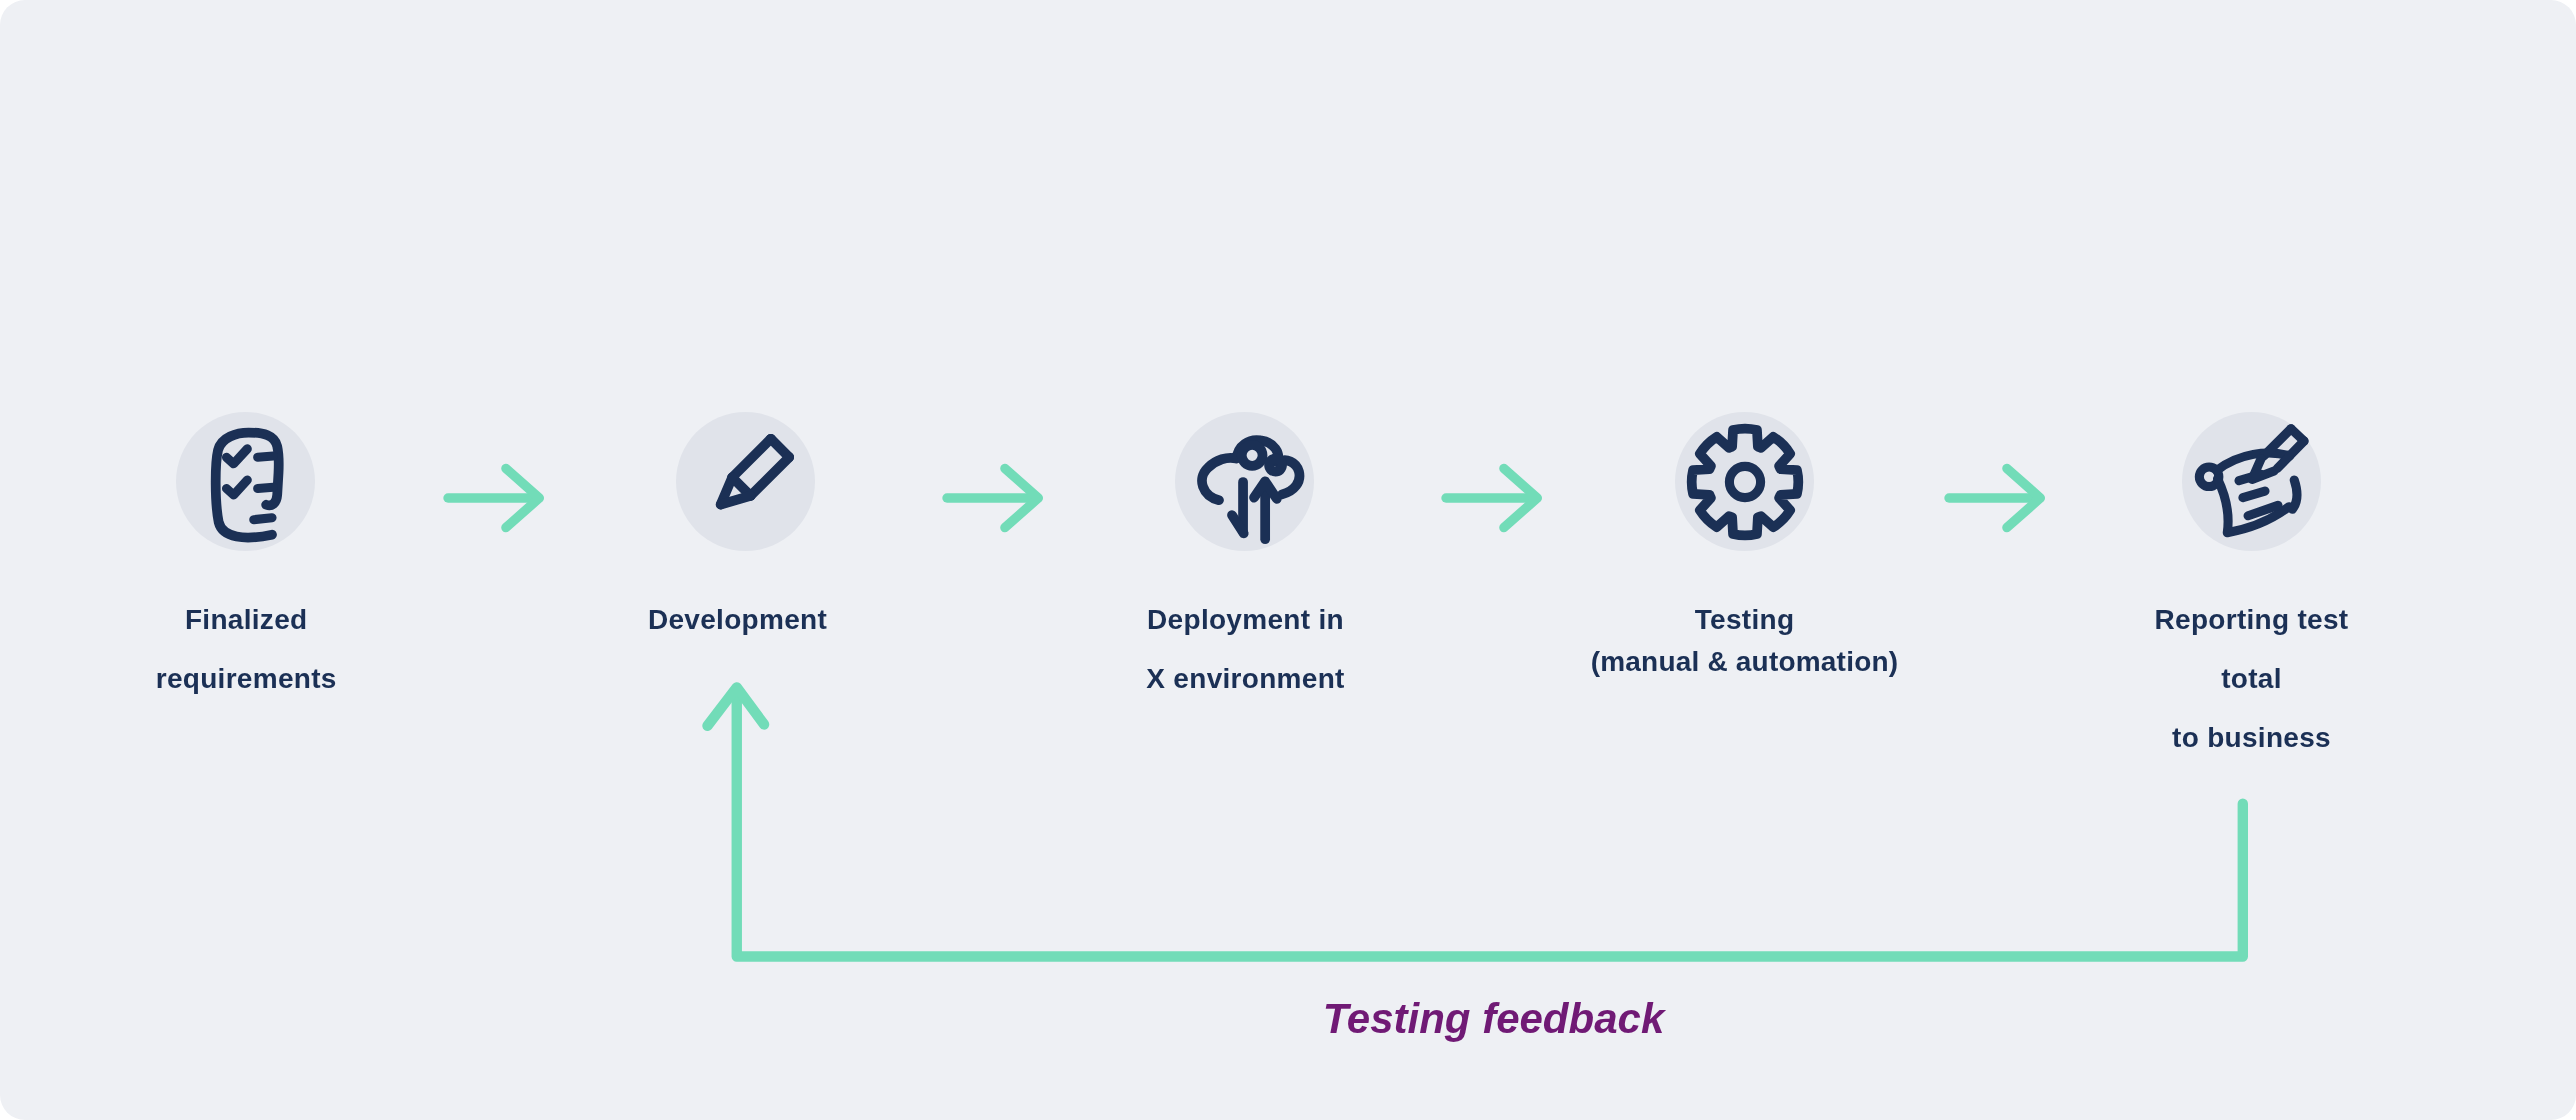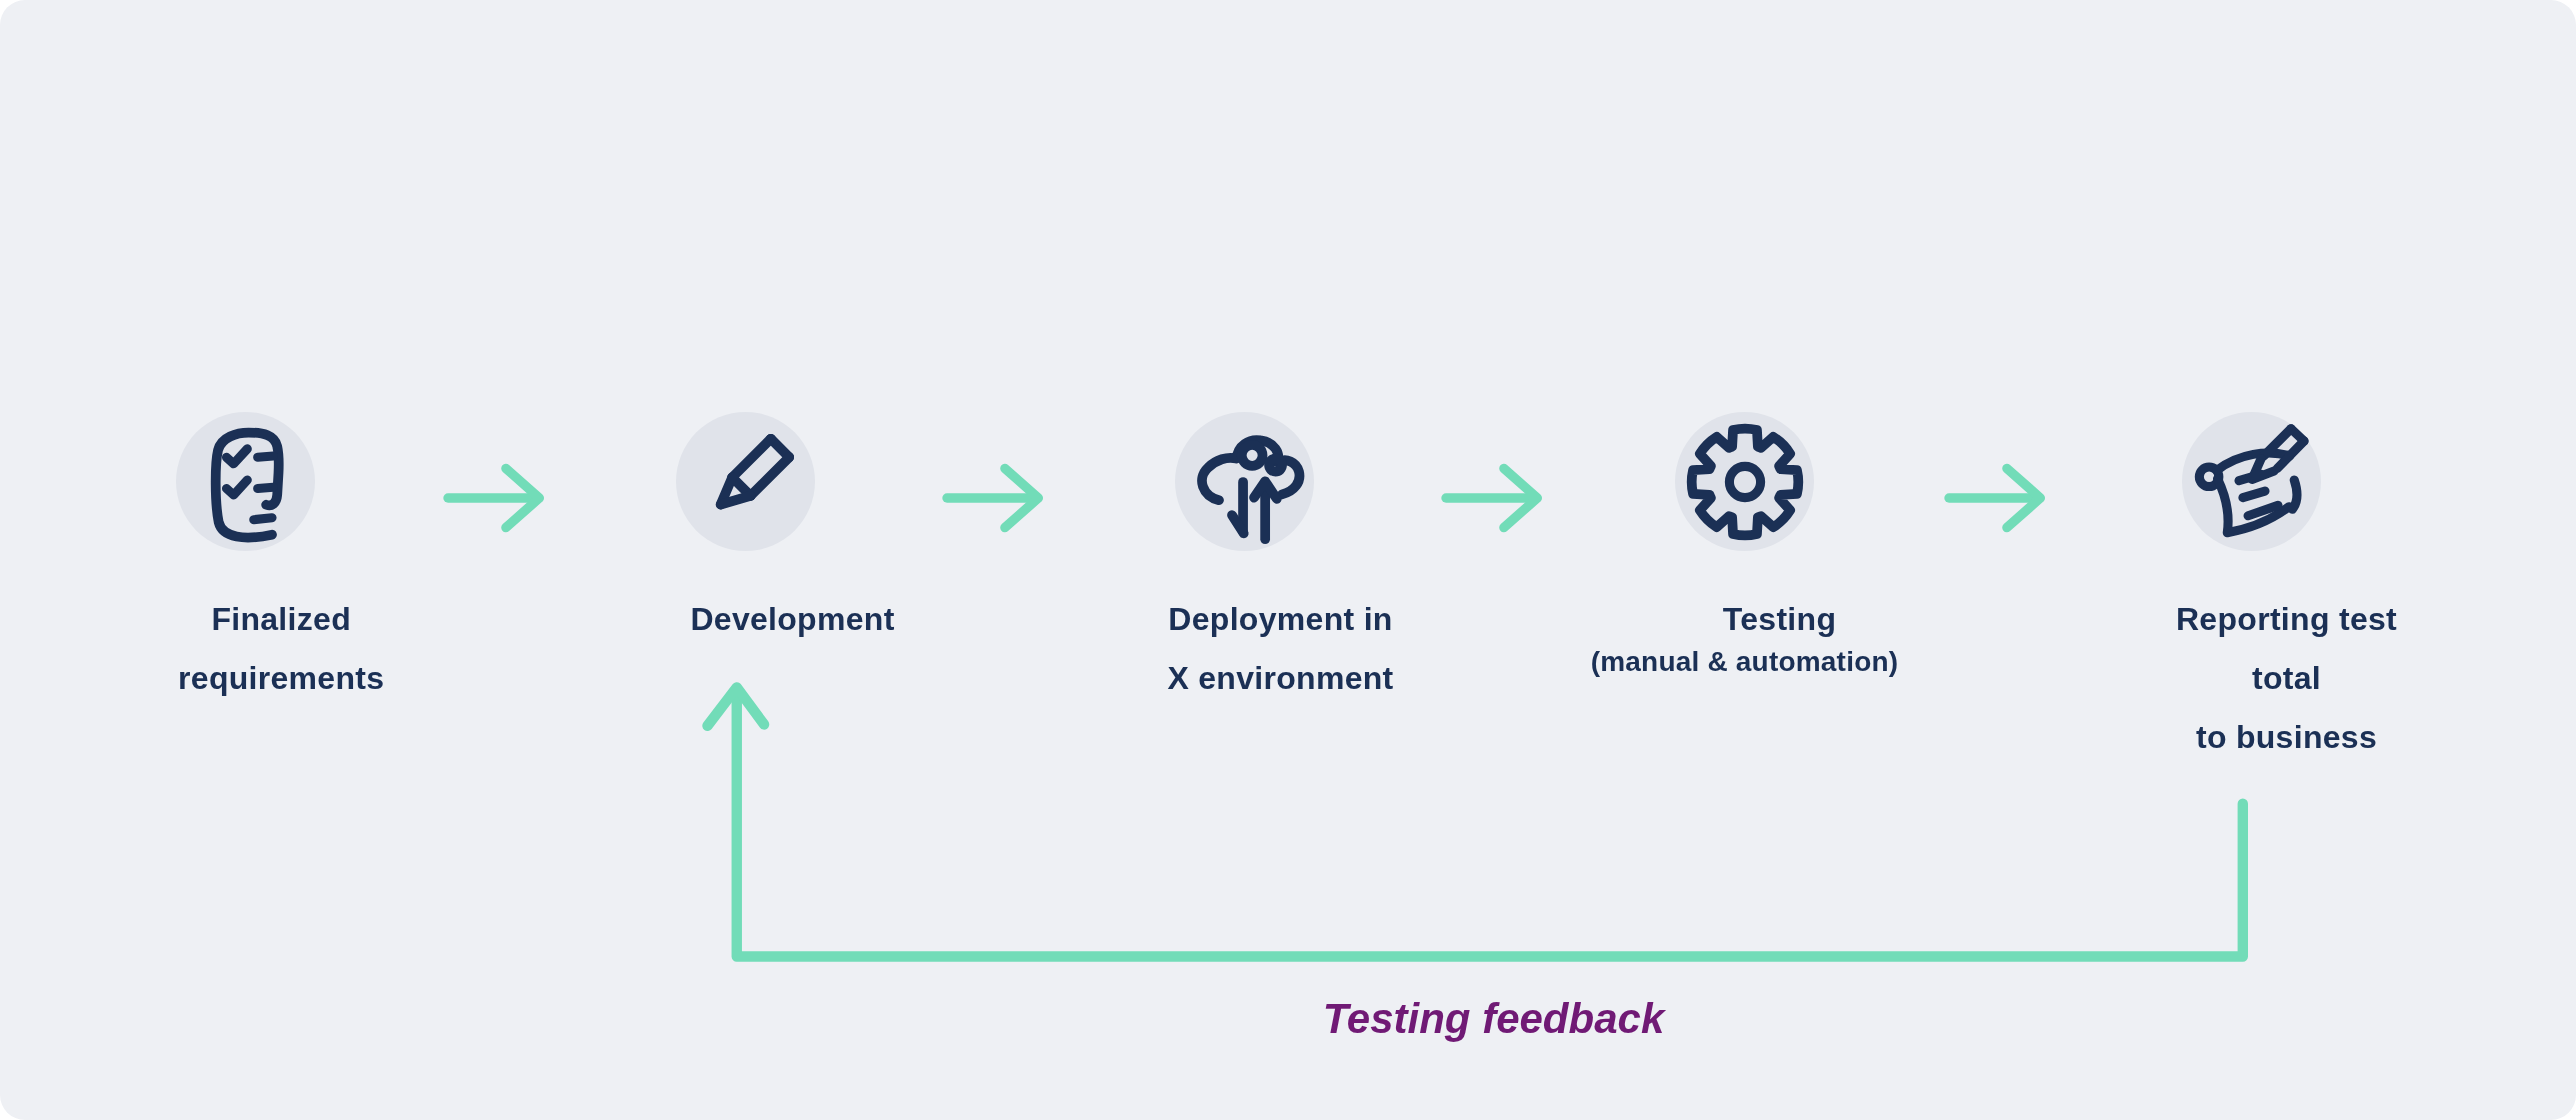--- a/index.html
+++ b/index.html
@@ -29,25 +29,24 @@
     overflow: visible;
     color: #1b3055;
   }
   .step-label {
     position: absolute;
     top: 590px;
     width: 495px;
     text-align: center;
     color: #1b3055;
     font-weight: 700;
-    font-size: 32px;
+    font-size: 28px;
     line-height: 59px;
     letter-spacing: 0.3px;
     white-space: pre-line;
-    padding-left: 35px;
   }
   .step-sublabel {
     position: absolute;
     width: 495px;
     text-align: center;
     color: #1b3055;
     font-weight: 700;
     font-size: 28px;
     line-height: 39px;
     letter-spacing: 0.2px;
@@ -106,21 +105,21 @@
       <g transform="rotate(45 100 100)">
         <path d="M 80 26 L 120 26"></path>
         <path d="M 80 26 L 80 110"></path>
         <path d="M 120 26 L 120 110"></path>
         <path d="M 80 110 L 120 110"></path>
         <path d="M 80 110 L 97 152"></path>
         <path d="M 120 110 L 97 152"></path>
       </g>
     </svg>
   </div>
-  <div class="step-label" style="left:510px">Development</div>
+  <div class="step-label" style="left:490px">Development</div>
 
   <svg class="flow-arrow" viewBox="0 0 170 110" fill="none" stroke="#72dcb8" stroke-width="15" stroke-linecap="round" stroke-linejoin="round" style="left:942px">
     <path d="M 8 55 L 148 55"></path>
     <path d="M 100 8 L 153 55 L 100 102"></path>
   </svg>
 
   <div class="circle" style="left:1175px">
     <svg class="icon" viewBox="0 0 200 200" fill="none" stroke="currentColor" stroke-width="15" stroke-linecap="round" stroke-linejoin="round">
       <path d="M 60 128 C 35 122 25 95 43 78 C 55 66 73 60 87 64 C 89 44 106 33 124 36 C 145 39 155 55 150 70 C 163 62 179 69 183 84 C 187 100 176 114 157 119"></path>
       <circle cx="111" cy="59" r="16"></circle>

